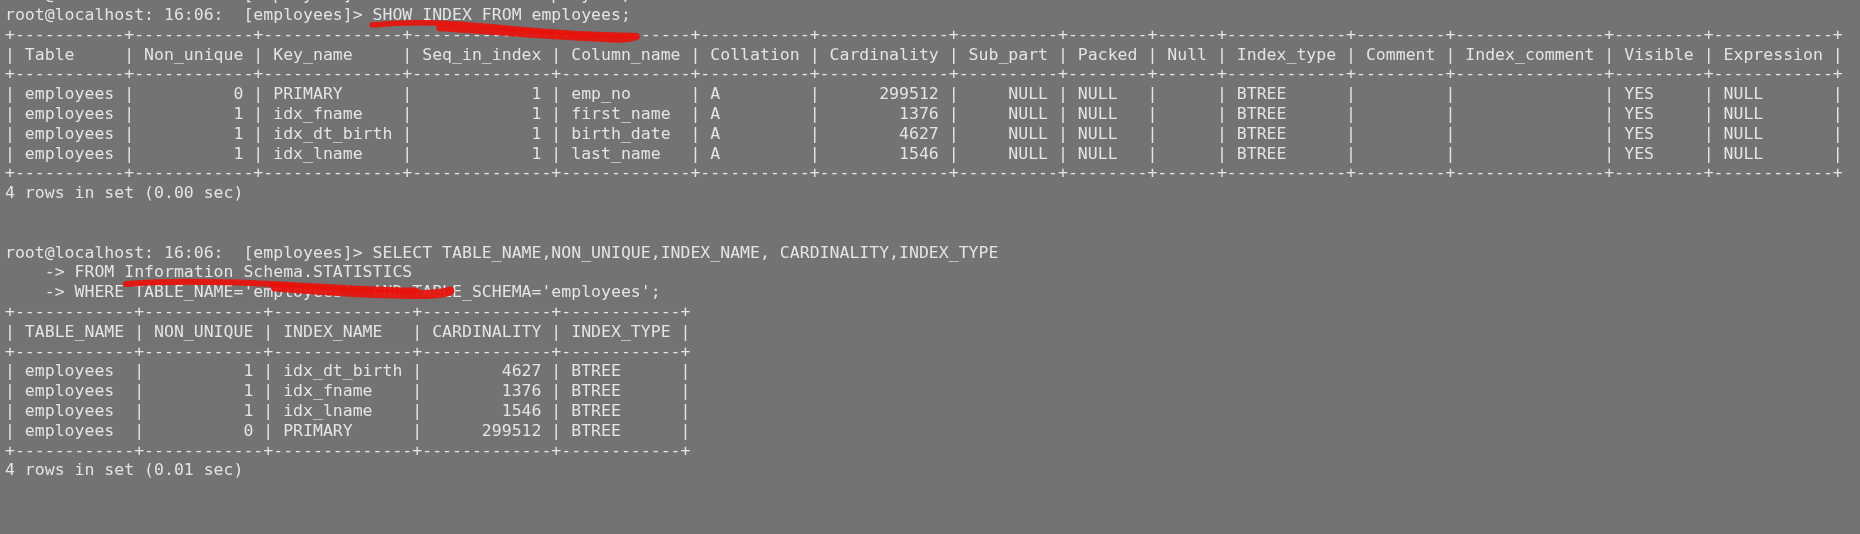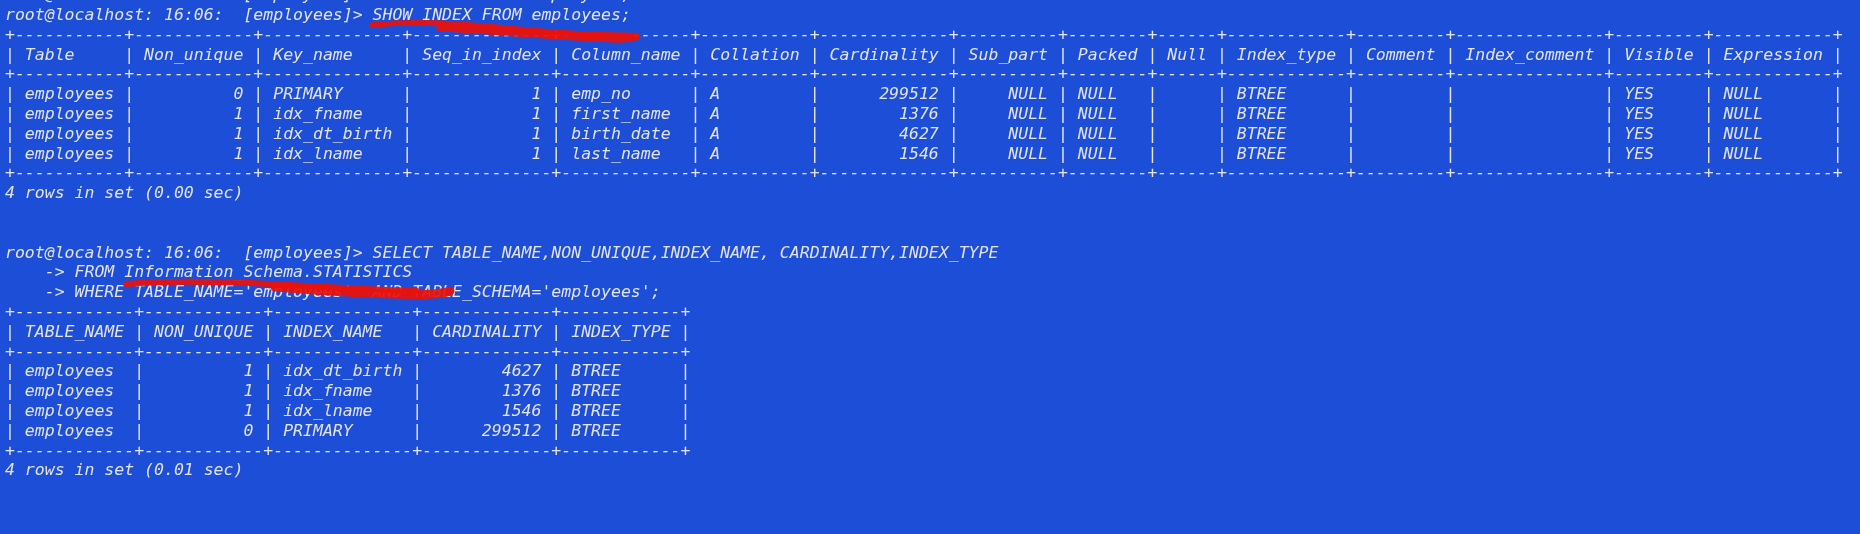--- a/index.html
+++ b/index.html
@@ -16,21 +16,21 @@
     position:absolute;left:5px;top:-14.8px;margin:0;
     font:inherit;
   }
   .line{height:19.8px;line-height:19.8px;white-space:pre;}
   svg.annot{position:absolute;left:0;top:0;pointer-events:none;}
   svg.annot path{fill:none;stroke-linecap:round;stroke-linejoin:round;opacity:.93;}
 </style>
 </head>
 <body>
 
-<div class="terminal" style="background: #1d4ed8; color: rgb(228, 228, 228); font-style: italic;">
+<div class="terminal" style="background: #737373; color: rgb(228, 228, 228);">
   <pre class="screen" id="screen"><div class="line">root@localhost: 16:06:  [employees]&gt; SHOW INDEX FROM employees;</div><div class="line">root@localhost: 16:06:  [employees]&gt; SHOW INDEX FROM employees;</div><div class="line">+-----------+------------+--------------+--------------+-------------+-----------+-------------+----------+--------+------+------------+---------+---------------+---------+------------+</div><div class="line">| Table     | Non_unique | Key_name     | Seq_in_index | Column_name | Collation | Cardinality | Sub_part | Packed | Null | Index_type | Comment | Index_comment | Visible | Expression |</div><div class="line">+-----------+------------+--------------+--------------+-------------+-----------+-------------+----------+--------+------+------------+---------+---------------+---------+------------+</div><div class="line">| employees |          0 | PRIMARY      |            1 | emp_no      | A         |      299512 |     NULL | NULL   |      | BTREE      |         |               | YES     | NULL       |</div><div class="line">| employees |          1 | idx_fname    |            1 | first_name  | A         |        1376 |     NULL | NULL   |      | BTREE      |         |               | YES     | NULL       |</div><div class="line">| employees |          1 | idx_dt_birth |            1 | birth_date  | A         |        4627 |     NULL | NULL   |      | BTREE      |         |               | YES     | NULL       |</div><div class="line">| employees |          1 | idx_lname    |            1 | last_name   | A         |        1546 |     NULL | NULL   |      | BTREE      |         |               | YES     | NULL       |</div><div class="line">+-----------+------------+--------------+--------------+-------------+-----------+-------------+----------+--------+------+------------+---------+---------------+---------+------------+</div><div class="line">4 rows in set (0.00 sec)</div><div class="line">&nbsp;</div><div class="line">&nbsp;</div><div class="line">root@localhost: 16:06:  [employees]&gt; SELECT TABLE_NAME,NON_UNIQUE,INDEX_NAME, CARDINALITY,INDEX_TYPE</div><div class="line">    -&gt; FROM Information_Schema.STATISTICS</div><div class="line">    -&gt; WHERE TABLE_NAME='employees'  AND TABLE_SCHEMA='employees';</div><div class="line">+------------+------------+--------------+-------------+------------+</div><div class="line">| TABLE_NAME | NON_UNIQUE | INDEX_NAME   | CARDINALITY | INDEX_TYPE |</div><div class="line">+------------+------------+--------------+-------------+------------+</div><div class="line">| employees  |          1 | idx_dt_birth |        4627 | BTREE      |</div><div class="line">| employees  |          1 | idx_fname    |        1376 | BTREE      |</div><div class="line">| employees  |          1 | idx_lname    |        1546 | BTREE      |</div><div class="line">| employees  |          0 | PRIMARY      |      299512 | BTREE      |</div><div class="line">+------------+------------+--------------+-------------+------------+</div><div class="line">4 rows in set (0.01 sec)</div></pre>
 
   <svg class="annot" width="1860" height="534" viewBox="0 0 1860 534">
     <g>
       <path class="red-stroke" stroke-width="5.5" d="M 372 25 C 415 20.5, 455 23, 505 28 S 590 35, 632 35.5" stroke="#e8120b"></path>
       <path class="red-stroke" stroke-width="7.5" d="M 440 27.5 C 495 31, 555 36, 608 38.5 C 620 39.5, 630 38.5, 636 36.5" stroke="#e8120b"></path>
     </g>
     <g>
       <path class="red-stroke" stroke-width="6" d="M 126 284 C 170 280.5, 230 281.5, 290 285 S 390 291, 416 290.5" stroke="#e8120b"></path>
       <path class="red-stroke" stroke-width="9" d="M 275 287 C 330 291.5, 380 294.5, 425 294.5 C 438 294, 446 292.5, 450 291" stroke="#e8120b"></path>

